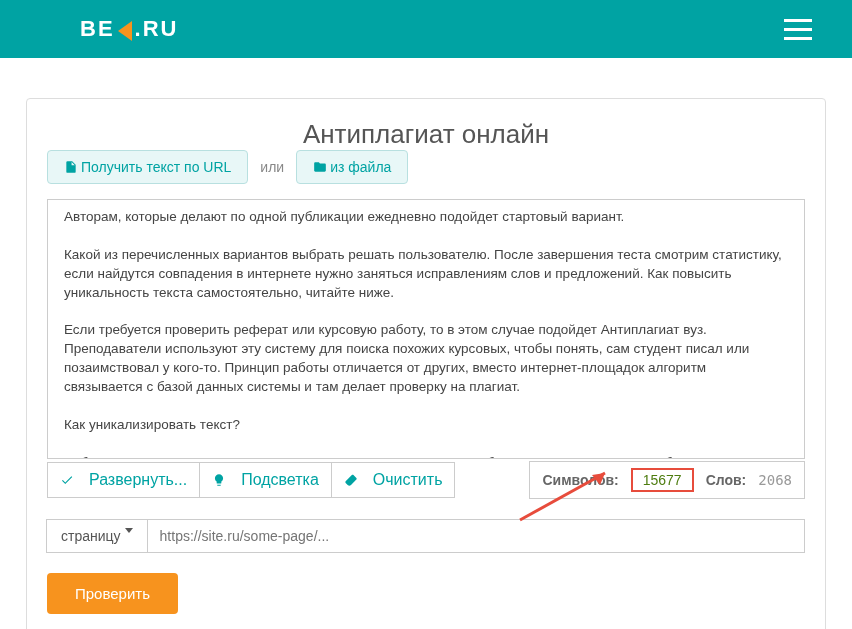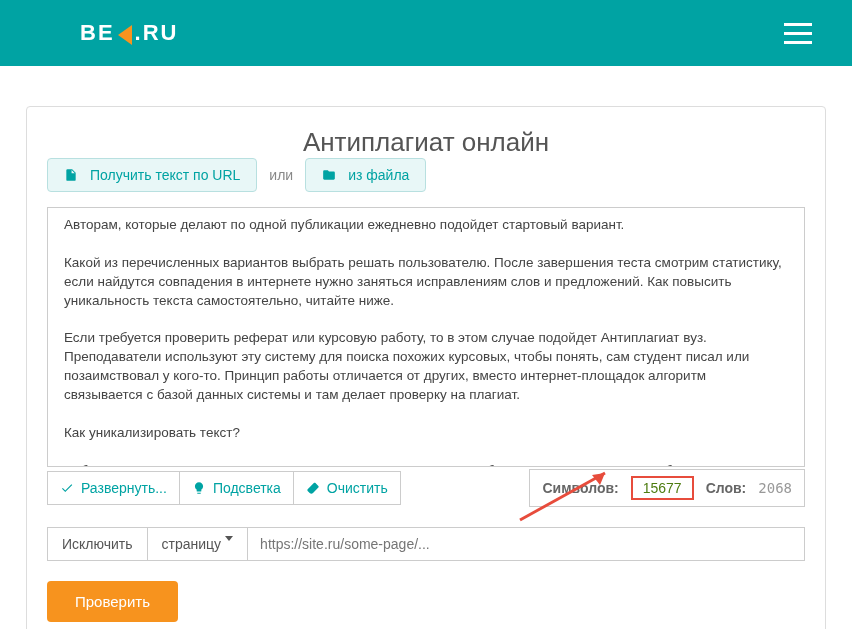--- a/index.html
+++ b/index.html
@@ -1,30 +1,30 @@
 <!DOCTYPE html>
 <html><head>
 <meta charset="utf-8">
 <style>
 * { box-sizing: border-box; margin: 0; padding: 0; }
 body { font-family: Arial, sans-serif; font-size: 14px; background: #fff; color: #333; }
-.header { background: #00a3a3; height: 66px; display: flex; align-items: center; justify-content: space-between; padding: 0 40px 0 80px; }
+.header { background: #00a3a3; height: 58px; display: flex; align-items: center; justify-content: space-between; padding: 0 40px 0 80px; }
 .logo { display: flex; align-items: center; color: #fff; font-size: 22px; font-weight: bold; letter-spacing: 2px; }
 .logo-arrow { display: inline-block; width: 0; height: 0; border-top: 10px solid transparent; border-bottom: 10px solid transparent; border-right: 14px solid #f7931e; margin: 0 3px; position: relative; top: 2px; }
 .hamburger { display: flex; flex-direction: column; gap: 6px; cursor: pointer; }
 .hamburger span { display: block; width: 28px; height: 3px; background: #fff; }
 .container { max-width: 800px; margin: 40px auto 0; border: 1px solid #ddd; border-radius: 4px; padding: 20px; background: #fff; }
 .title { text-align: center; font-size: 26px; font-weight: normal; color: #555; }
 .input-row { display: flex; align-items: center; gap: 12px; margin-bottom: 15px; }
-.btn-url { background: #e8f7f7; border: 1px solid #b8e0e0; color: #00a3a3; padding: 8px 16px; border-radius: 4px; cursor: pointer; font-size: 14px; display: flex; align-items: center; gap: 12px; }
+.btn-url { background: #e8f7f7; border: 1px solid #b8e0e0; color: #00a3a3; padding: 8px 16px; border-radius: 4px; cursor: pointer; font-size: 14px; display: flex; align-items: center; gap: 3px; }
 .or-text { color: #888; }
 .textarea-wrap { position: relative; }
 textarea.main-text { width: 100%; height: 260px; padding: 8px 16px; border: 1px solid #ccc; font-family: Arial, sans-serif; font-size: 13.5px; line-height: 1.4; color: #444; resize: none; overflow-y: scroll; }
 .toolbar { display: flex; align-items: center; margin-top: -1px; }
-.tool-btn { background: #fff; border: 1px solid #ccc; padding: 8px 12px; color: #00a3a3; font-size: 14px; cursor: pointer; display: flex; align-items: center; gap: 7px; margin-left: -1px; }
+.tool-btn { background: #fff; border: 1px solid #ccc; padding: 8px 12px; color: #00a3a3; font-size: 16px; cursor: pointer; display: flex; align-items: center; gap: 15px; margin-left: -1px; }
 .tool-btn:first-child { margin-left: 0; }
 .spacer { flex: 1; }
 .stats { display: flex; align-items: center; gap: 12px; border: 1px solid #ccc; padding: 6px 12px; margin-left: -1px; }
 .stat-label { color: #666; font-weight: bold; }
 .stat-value { color: #999; font-family: monospace; }
 .stat-box { border: 2px solid #e74c3c; padding: 2px 10px; color: #4d7c0f; font-family: Liberation Sans, sans-serif; position: relative; }
 .exclude-row { display: flex; margin-top: 20px; }
 .exc-label { border: 1px solid #ccc; padding: 8px 14px; background: #fff; color: #555; }
 .exc-dropdown { border: 1px solid #ccc; padding: 8px 14px; background: #fff; margin-left: -1px; color: #555; cursor: pointer; display: flex; gap: 4px; }
 .exc-input { flex: 1; border: 1px solid #ccc; padding: 8px 12px; margin-left: -1px; font-size: 14px; outline: none; }
@@ -107,21 +107,20 @@
       <span class="stat-value">2068</span>
     </div>
   </div>
 
   <svg class="arrow-annotation" style="left: 510px; top: 465px; width: 110px; height: 60px;" viewBox="0 0 110 60">
     <line x1="10" y1="55" x2="95" y2="8" stroke="#e74c3c" stroke-width="3"></line>
     <polygon points="95,8 82,10 90,20" fill="#e74c3c"></polygon>
   </svg>
 
   <div class="exclude-row">
-    <div class="exc-label">Исключить</div>
     <div class="exc-dropdown">
       <span>страницу</span>
       <span class="caret"></span>
     </div>
     <input class="exc-input" type="text" placeholder="https://site.ru/some-page/..." style="">
   </div>
 
   <button class="check-btn">Проверить</button>
 </div>
 

